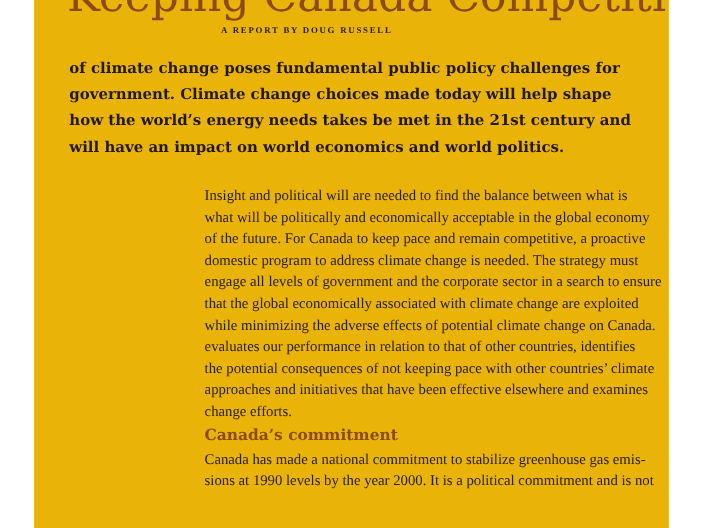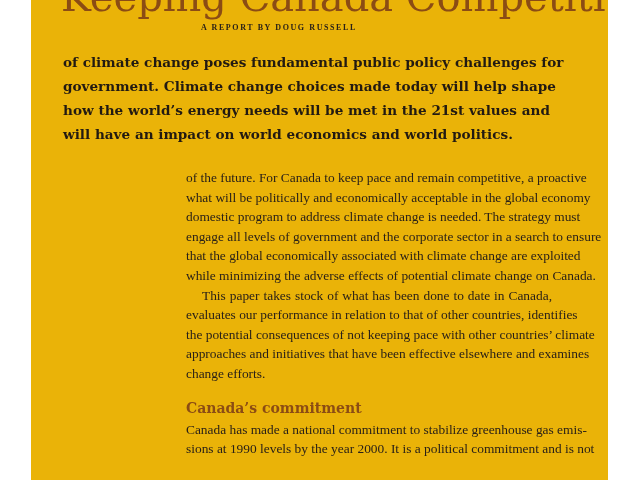--- a/index.html
+++ b/index.html
@@ -34,48 +34,48 @@
   .body {
     position: absolute; left: 155px; top: 168px; width: 366px;
     font-family: "Liberation Serif", serif;
     font-size: 13.4px; line-height: 19.6px; color: #2a2118;
   }
   .body .line { display: block; white-space: nowrap; text-align: justify; text-align-last: justify; }
   .body .line.last { text-align-last: left; }
   .body .indent { padding-left: 16px; }
   .heading {
     font-family: "DejaVu Serif", serif; font-weight: bold;
-    font-size: 14px; color: #8b4c14; margin-top: 12px; line-height: 24px;
+    font-size: 14px; color: #8b4c14; margin-top: 0; line-height: 24px;
   }
 </style>
 </head>
 <body>
 
 <div class="page">
   <div class="title">Keeping Canada Competitive</div>
   <div class="byline">A REPORT BY DOUG RUSSELL</div>
 
   <div class="intro">
     <span>of climate change poses fundamental public policy challenges for</span>
     <span>government. Climate change choices made today will help shape</span>
-    <span>how the world’s energy needs will be met in the 21st values and</span>
+    <span>how the world’s energy needs takes be met in the 21st century and</span>
     <span>will have an impact on world economics and world politics.</span>
   </div>
 
   <div class="body">
     <div>
+      <span class="line">Insight and political will are needed to find the balance between what is</span>
+      <span class="line">what will be politically and economically acceptable in the global economy</span>
       <span class="line">of the future. For Canada to keep pace and remain competitive, a proactive</span>
-      <span class="line">what will be politically and economically acceptable in the global economy</span>
       <span class="line">domestic program to address climate change is needed. The strategy must</span>
       <span class="line">engage all levels of government and the corporate sector in a search to ensure</span>
       <span class="line">that the global economically associated with climate change are exploited</span>
       <span class="line last">while minimizing the adverse effects of potential climate change on Canada.</span>
     </div>
     <div>
-      <span class="line indent">This paper takes stock of what has been done to date in Canada,</span>
       <span class="line">evaluates our performance in relation to that of other countries, identifies</span>
       <span class="line">the potential consequences of not keeping pace with other countries’ climate</span>
       <span class="line">approaches and initiatives that have been effective elsewhere and examines</span>
       <span class="line last">change efforts.</span>
     </div>
     <div class="heading">Canada’s commitment</div>
     <div>
       <span class="line">Canada has made a national commitment to stabilize greenhouse gas emis-</span>
       <span class="line">sions at 1990 levels by the year 2000. It is a political commitment and is not</span>
     </div>

